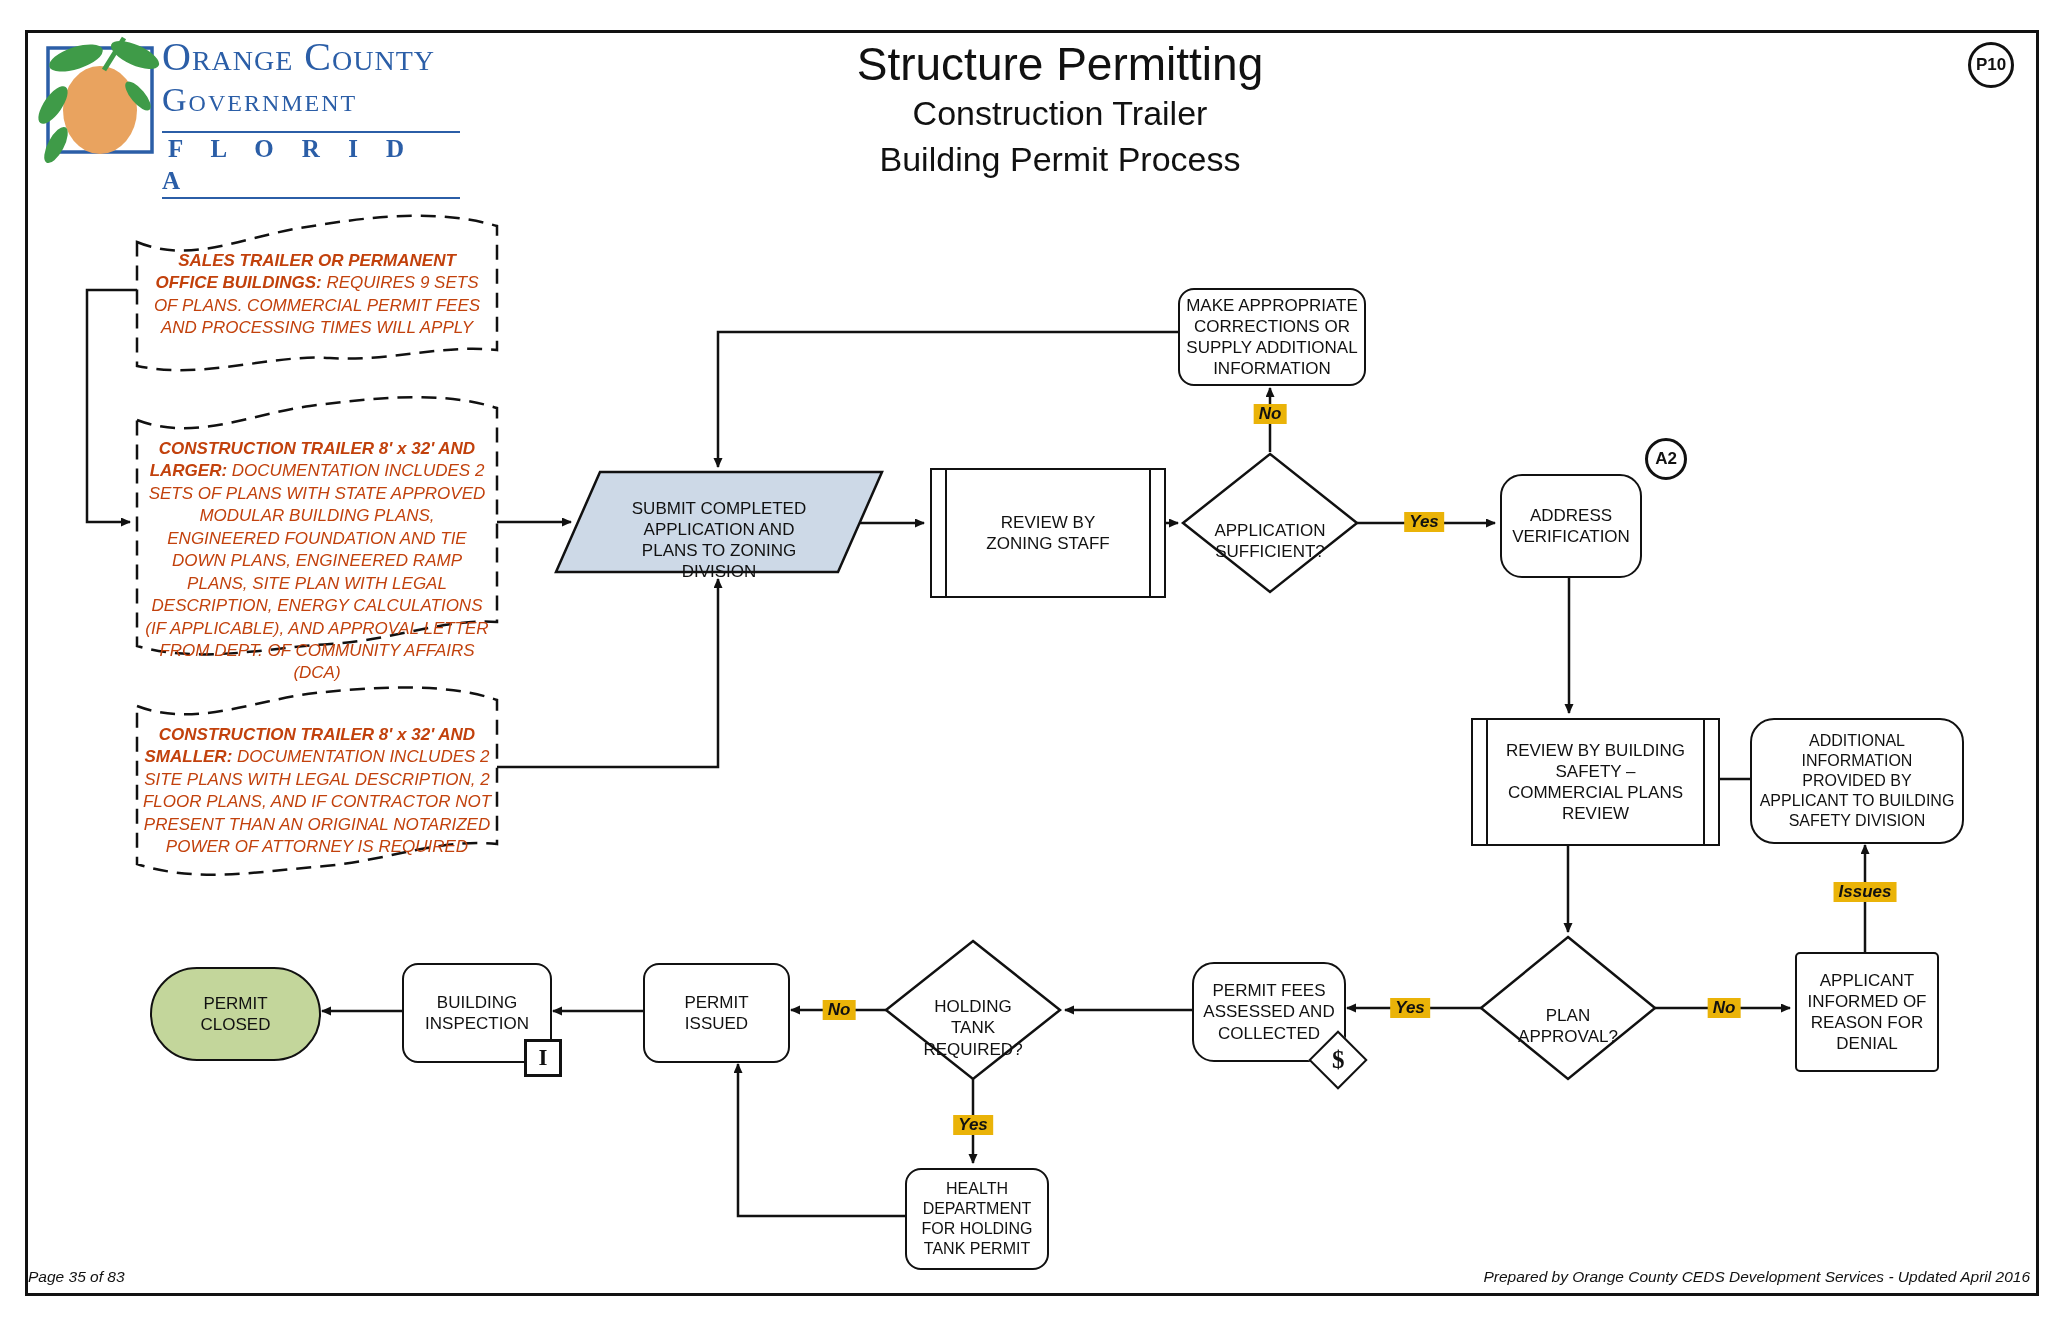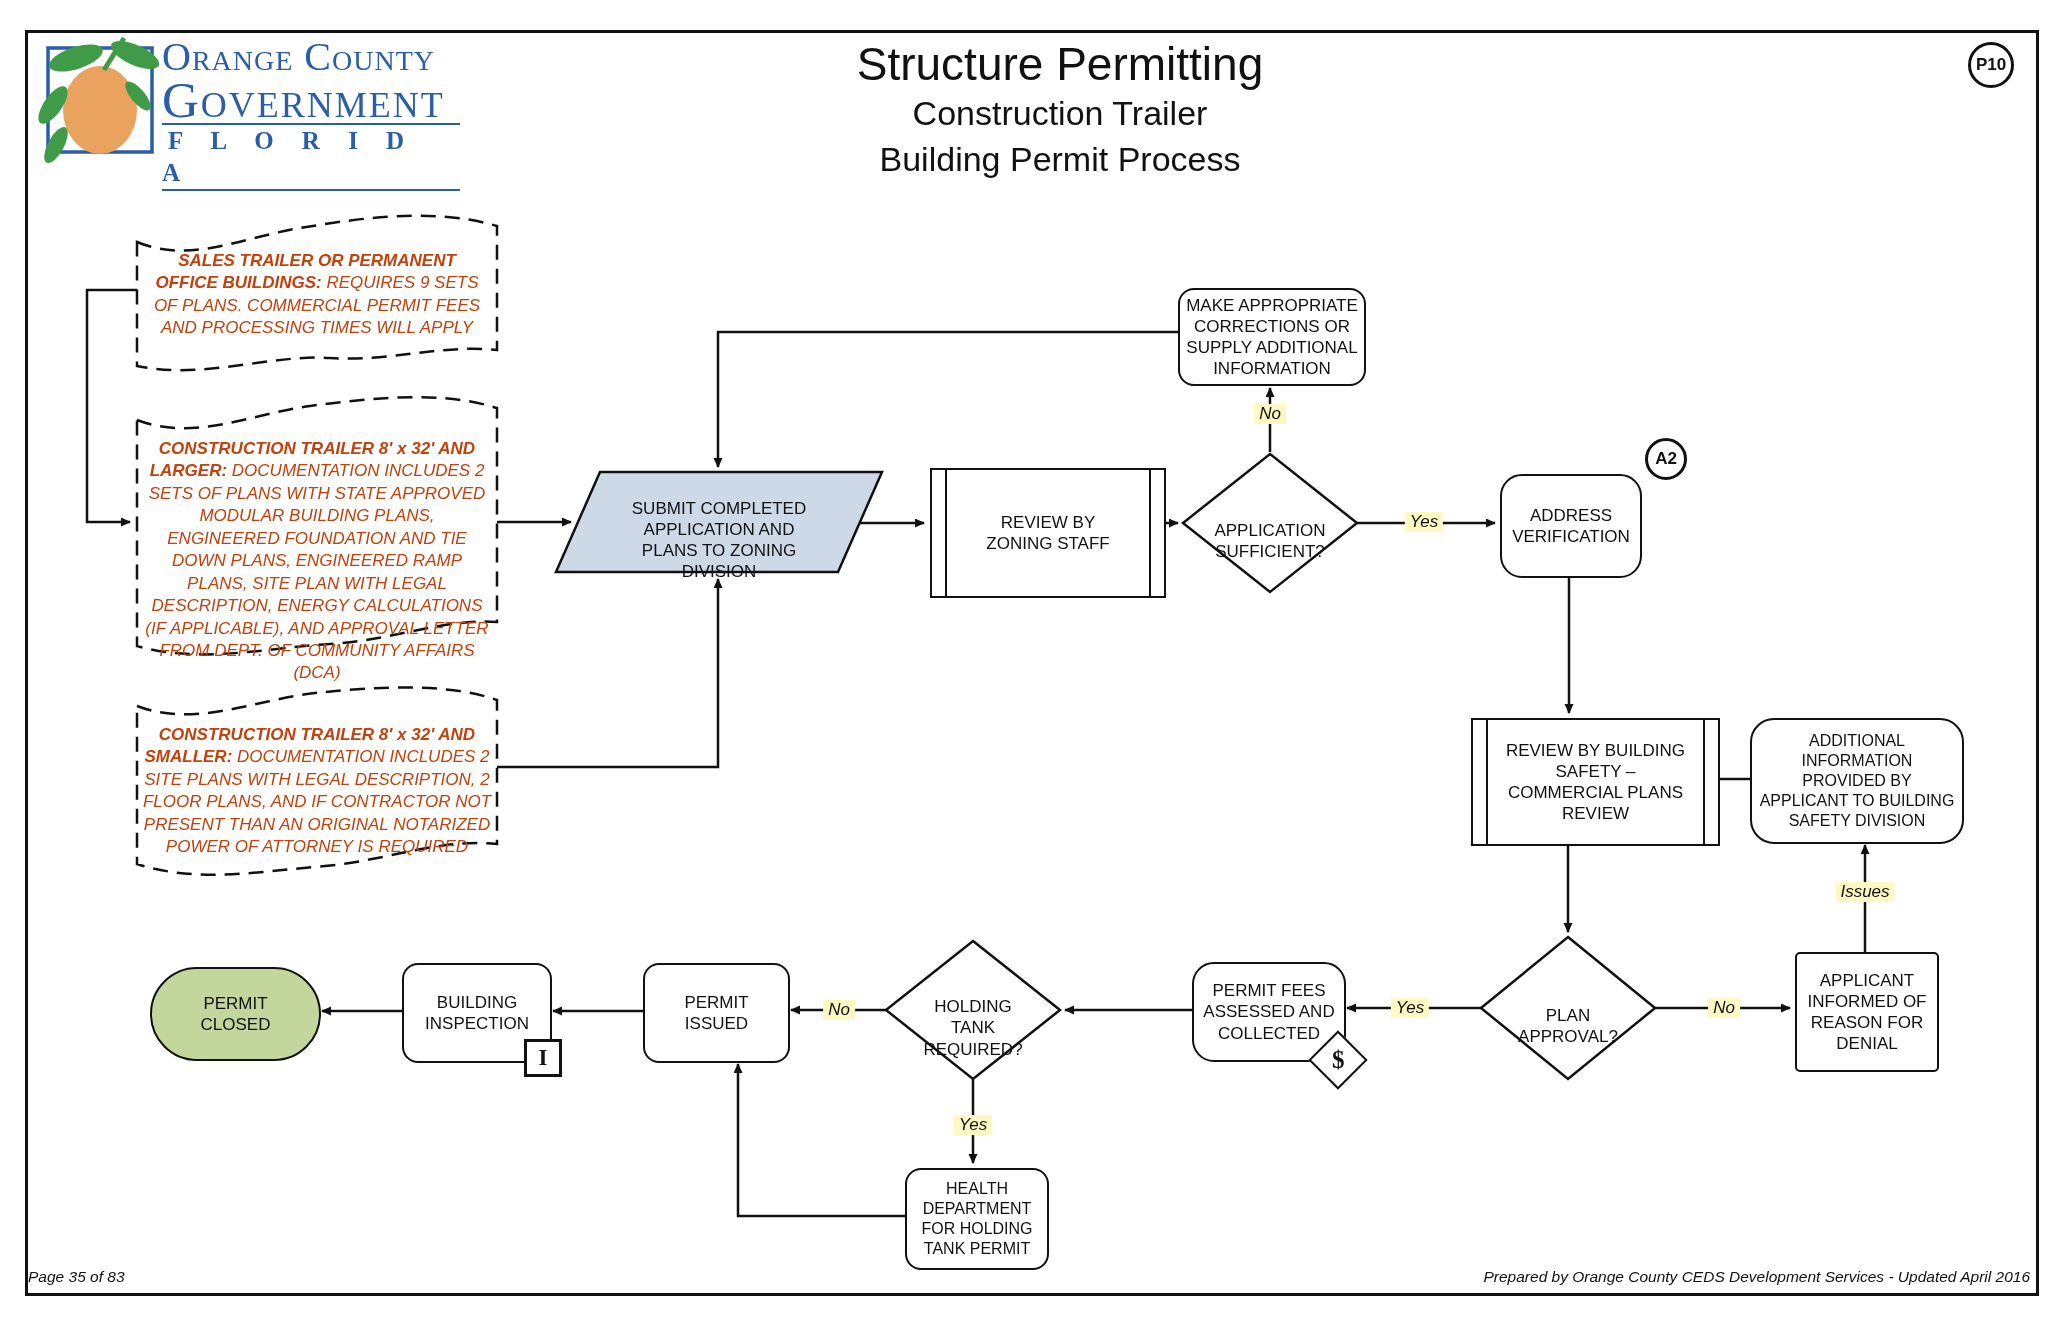--- a/index.html
+++ b/index.html
@@ -4,43 +4,43 @@
 <style>
   html,body{margin:0;padding:0;background:#fff;}
   #page{position:relative;width:2048px;height:1325px;background:#fff;overflow:hidden;
         font-family:"Liberation Sans", sans-serif;color:#111;}
   #frame{position:absolute;left:25px;top:30px;width:2008px;height:1260px;border:3.5px solid #111;}
   #wires{position:absolute;left:0;top:0;z-index:1;}
   
   #logo{position:absolute;left:40px;top:34px;width:420px;height:132px;z-index:2;}
   #logo-text{position:absolute;left:122px;top:2px;color:#2b5ea7;font-family:"Liberation Serif",serif;}
   .logo-l1{font-variant:small-caps;font-size:40px;line-height:42px;letter-spacing:1px;}
-  .logo-l2{font-variant:small-caps;font-size:51px;line-height:44px;letter-spacing:2px;border-bottom:2.5px solid #2b5ea7;padding-bottom:1px;}
+  .logo-l2{font-variant:small-caps;font-size:34px;line-height:44px;letter-spacing:2px;border-bottom:2.5px solid #2b5ea7;padding-bottom:9px;}
   .logo-l3{font-weight:bold;font-size:25px;line-height:32px;letter-spacing:11px;border-bottom:2.5px solid #2b5ea7;text-indent:6px;}
   #title{position:absolute;left:580px;top:38px;width:960px;text-align:center;z-index:2;}
   .title-main{font-size:46px;line-height:52px;}
   .title-sub{font-size:34px;line-height:46px;}
   .badge{position:absolute;border:3px solid #111;border-radius:50%;background:#fff;display:flex;align-items:center;justify-content:center;font-weight:bold;z-index:3;}
   #badge-p10{left:1968px;top:42px;width:40px;height:40px;font-size:17px;}
   #badge-a2{left:1645px;top:438px;width:36px;height:36px;font-size:17px;}
   
   .note-text{position:absolute;z-index:2;text-align:center;font-style:italic;font-size:17px;line-height:1.32;color:#c2410c;}
   .note-text b{font-weight:bold;}
   
   .node{position:absolute;z-index:2;display:flex;align-items:center;justify-content:center;
         text-align:center;font-size:17px;line-height:1.25;white-space:pre-line;background:#fff;}
   .rounded{border:2.5px solid #111;border-radius:16px;}
   .process{border:2.5px solid #111;}
   .process::before,.process::after{content:"";position:absolute;top:0;bottom:0;width:0;border-left:2.5px solid #111;}
   .process::before{left:13px;} .process::after{right:13px;}
   .terminator{border:2.5px solid #111;border-radius:48px;background:#c3d69b;}
   .shape-label{position:absolute;z-index:2;display:flex;align-items:center;justify-content:center;
         text-align:center;font-size:17px;line-height:1.25;white-space:pre-line;background:transparent;margin-top:18px;}
-  .edge-label{position:absolute;z-index:3;transform:translate(-50%,-50%);background:#fef9c3;
-        padding:0 5px;font-weight:normal;font-style:italic;font-size:17px;}
+  .edge-label{position:absolute;z-index:3;transform:translate(-50%,-50%);background:#eab308;
+        padding:0 5px;font-weight:bold;font-style:italic;font-size:17px;}
   #fee-diamond{position:absolute;left:1317px;top:1039px;width:38px;height:38px;background:#fff;
         border:2.5px solid #111;transform:rotate(45deg);z-index:3;display:flex;align-items:center;justify-content:center;}
   #fee-diamond span{transform:rotate(-45deg);font-family:"Liberation Serif",serif;font-weight:bold;font-size:25px;}
   #inspection-badge{position:absolute;left:524px;top:1039px;width:32px;height:32px;border:3px solid #111;background:#fff;
         z-index:3;display:flex;align-items:center;justify-content:center;
         font-family:"Liberation Serif",serif;font-weight:bold;font-size:23px;}
   
   .footer{position:absolute;z-index:2;font-style:italic;font-size:15.5px;}
   #footer-left{left:28px;top:1268px;}
   #footer-right{right:18px;top:1268px;text-align:right;}

